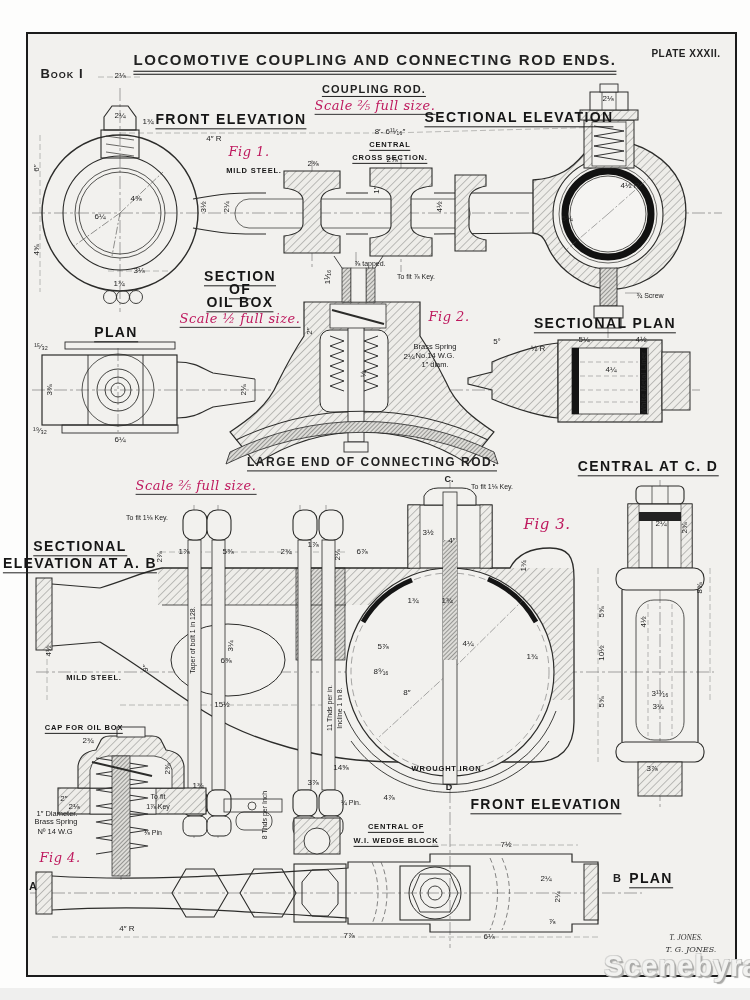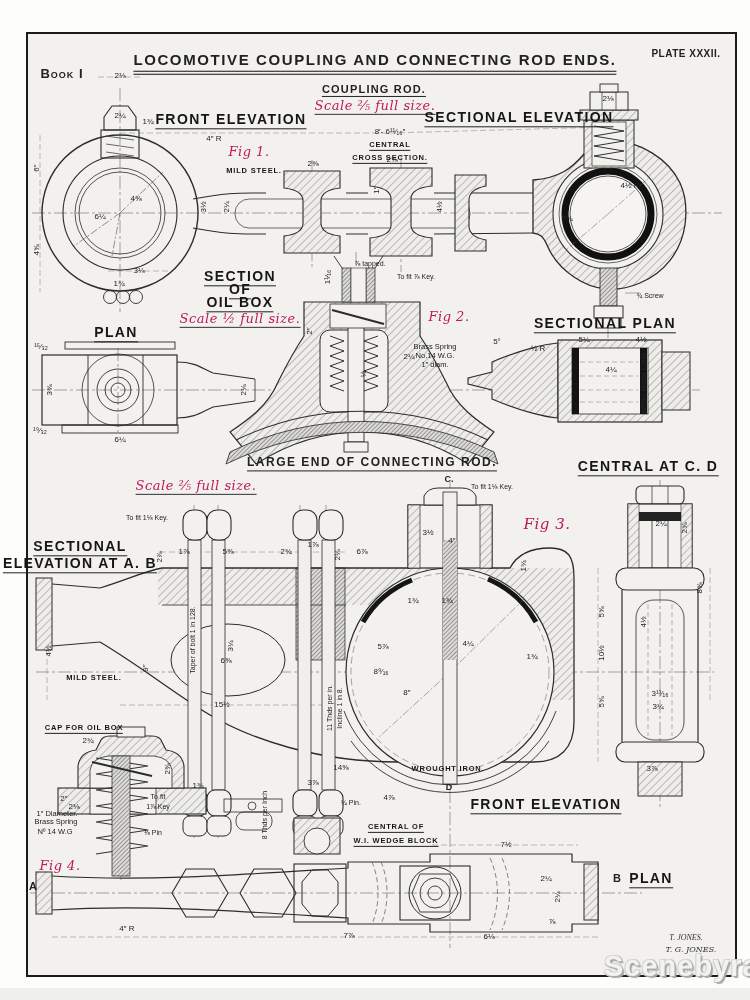--- a/index.html
+++ b/index.html
@@ -350,21 +350,21 @@
     <div class="lbl caps ul" style="left:546px;top:806px;">FRONT ELEVATION</div>
     <div class="lbl caps sm ul" style="left:396px;top:828px;">CENTRAL OF</div>
     <div class="lbl caps sm ul" style="left:396px;top:842px;">W.I. WEDGE BLOCK</div>
     <div class="lbl tiny" style="left:351px;top:803px;">¼ Pin.</div>
     <div class="lbl marker" style="left:33px;top:886px;">A</div>
     <div class="lbl marker" style="left:617px;top:878px;">B</div>
     <div class="lbl marker sm" style="left:449px;top:480px;">C.</div>
     <div class="lbl marker sm" style="left:449px;top:788px;">D</div>
     <div class="lbl caps ul" style="left:651px;top:880px;">PLAN</div>
 
-    <div class="lbl script" style="left:60px;top:858px;margin-top:8px;">Fig 4.</div>
+    <div class="lbl script" style="left:60px;top:858px;">Fig 4.</div>
     <div class="lbl small" style="left:56px;top:822px;">Brass Spring</div>
     <div class="lbl small" style="left:55px;top:832px;">Nº 14 W.G</div>
     <div class="lbl small" style="left:57px;top:814px;">1″ Diameter.</div>
     <div class="lbl tiny" style="left:153px;top:833px;">⅜ Pin</div>
 
     <div class="lbl sig" style="left:686px;top:938px;font-family:Liberation Serif, serif;">T. JONES.</div>
     <div class="lbl sig" style="left:691px;top:950px;">T. G. JONES.</div>
   </div>
 
   <div id="dim-layer">

